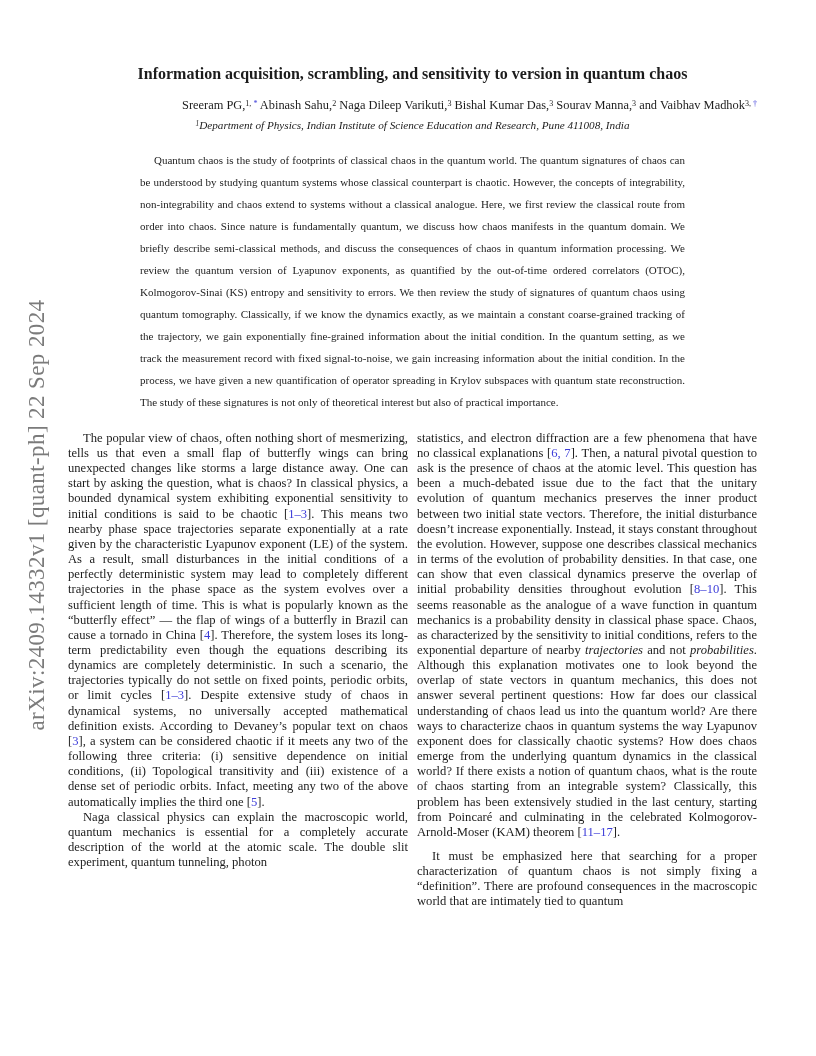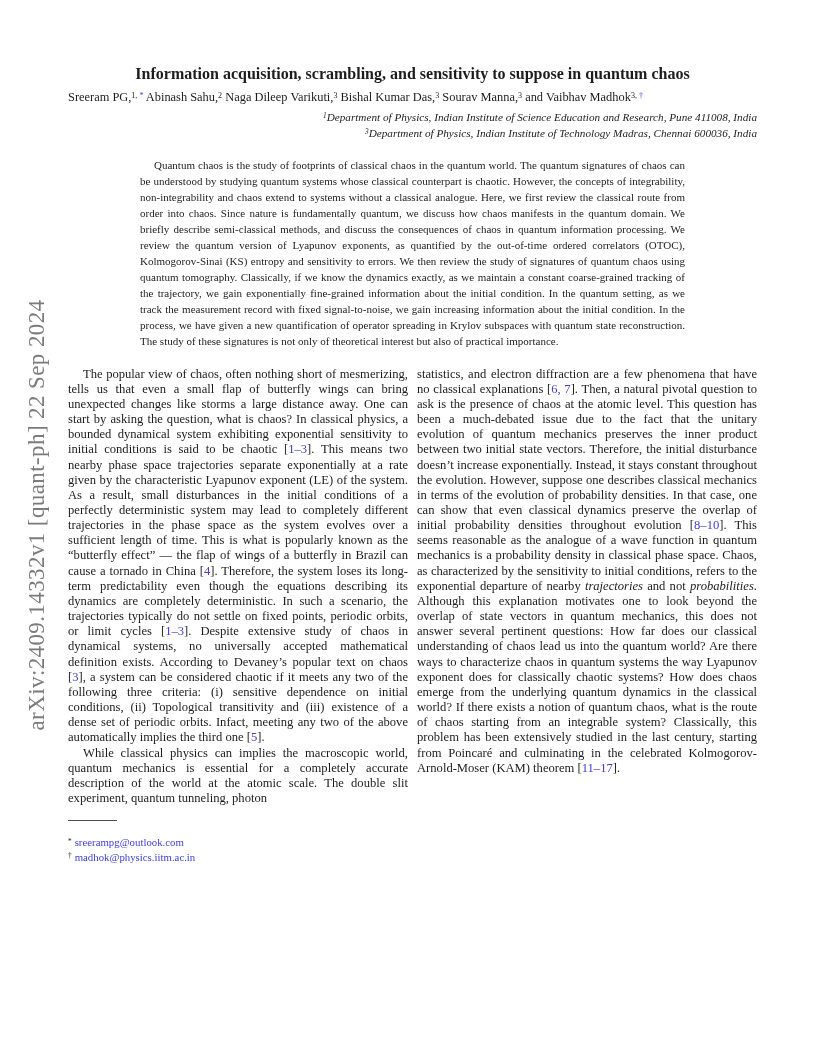--- a/index.html
+++ b/index.html
@@ -22,43 +22,43 @@
   }
   .content { padding: 64px 59px 0 68px; }
   .title {
     text-align: center;
     font-weight: bold;
     font-size: 16px;
     line-height: 20px;
     margin: 0;
   }
   .authors {
-    text-align: left;
+    text-align: right;
     font-size: 12.4px;
-    margin-top: 6px;
+    margin-top: 14px;
     line-height: 15px;
   }
   .affils {
-    text-align: right;
+    text-align: center;
     font-style: italic;
     font-size: 11.2px;
     line-height: 13.8px;
     margin-top: 5px;
   }
   .affil-sup {
     font-style: italic;
     font-size: 0.65em;
     position: relative; top: -0.35em;
   }
   .abstract {
     width: 545px;
     margin: 14px auto 0 auto;
     text-align: justify;
     font-size: 11px;
-    line-height: 16px;
+    line-height: 22px;
     text-indent: 14px;
   }
   .cols { display: flex; gap: 9px; margin-top: 18px; }
   .col {
     flex: 1;
     text-align: justify;
     font-size: 12.6px;
     line-height: 15.15px;
   }
   .col p { margin: 0; }
@@ -87,39 +87,34 @@
   }
   .footnote-email { color: #3c3cd9; }
 </style>
 </head>
 <body>
 
 <div class="watermark">arXiv:2409.14332v1  [quant-ph]  22 Sep 2024</div>
 
 <div class="content">
 
-  <h1 class="title">Information acquisition, scrambling, and sensitivity to suppose in quantum chaos</h1>
+  <h1 class="title">Information acquisition, scrambling, and sensitivity to version in quantum chaos</h1>
 
   <div class="authors"><span>Sreeram PG,</span><span class="sup">1, </span><span class="sup link">*</span><span> Abinash Sahu,</span><span class="sup">2</span><span> Naga Dileep Varikuti,</span><span class="sup">3</span><span> Bishal Kumar Das,</span><span class="sup">3</span><span> Sourav Manna,</span><span class="sup">3</span><span> and Vaibhav Madhok</span><span class="sup">3, </span><span class="sup link">†</span></div>
 
   <div class="affils">
     <div><span class="affil-sup">1</span><span>Department of Physics, Indian Institute of Science Education and Research, Pune 411008, India</span></div>
-    <div><span class="affil-sup">3</span><span>Department of Physics, Indian Institute of Technology Madras, Chennai 600036, India</span></div>
   </div>
 
   <div class="abstract">Quantum chaos is the study of footprints of classical chaos in the quantum world. The quantum signatures of chaos can be understood by studying quantum systems whose classical counterpart is chaotic. However, the concepts of integrability, non-integrability and chaos extend to systems without a classical analogue. Here, we first review the classical route from order into chaos. Since nature is fundamentally quantum, we discuss how chaos manifests in the quantum domain. We briefly describe semi-classical methods, and discuss the consequences of chaos in quantum information processing. We review the quantum version of Lyapunov exponents, as quantified by the out-of-time ordered correlators (OTOC), Kolmogorov-Sinai (KS) entropy and sensitivity to errors. We then review the study of signatures of quantum chaos using quantum tomography. Classically, if we know the dynamics exactly, as we maintain a constant coarse-grained tracking of the trajectory, we gain exponentially fine-grained information about the initial condition. In the quantum setting, as we track the measurement record with fixed signal-to-noise, we gain increasing information about the initial condition. In the process, we have given a new quantification of operator spreading in Krylov subspaces with quantum state reconstruction. The study of these signatures is not only of theoretical interest but also of practical importance.</div>
 
   <div class="cols">
     <div class="col">
       <p class="indent"><span>The popular view of chaos, often nothing short of mesmerizing, tells us that even a small flap of butterfly wings can bring unexpected changes like storms a large distance away. One can start by asking the question, what is chaos? In classical physics, a bounded dynamical system exhibiting exponential sensitivity to initial conditions is said to be chaotic [</span><span class="link">1–3</span><span>]. This means two nearby phase space trajectories separate exponentially at a rate given by the characteristic Lyapunov exponent (LE) of the system. As a result, small disturbances in the initial conditions of a perfectly deterministic system may lead to completely different trajectories in the phase space as the system evolves over a sufficient length of time. This is what is popularly known as the “butterfly effect” — the flap of wings of a butterfly in Brazil can cause a tornado in China [</span><span class="link">4</span><span>]. Therefore, the system loses its long-term predictability even though the equations describing its dynamics are completely deterministic. In such a scenario, the trajectories typically do not settle on fixed points, periodic orbits, or limit cycles [</span><span class="link">1–3</span><span>]. Despite extensive study of chaos in dynamical systems, no universally accepted mathematical definition exists. According to Devaney’s popular text on chaos [</span><span class="link">3</span><span>], a system can be considered chaotic if it meets any two of the following three criteria: (i) sensitive dependence on initial conditions, (ii) Topological transitivity and (iii) existence of a dense set of periodic orbits. Infact, meeting any two of the above automatically implies the third one [</span><span class="link">5</span><span>].</span></p>
-      <p class="indent"><span>While classical physics can implies the macroscopic world, quantum mechanics is essential for a completely accurate description of the world at the atomic scale. The double slit experiment, quantum tunneling, photon</span></p>
-      <div class="footnote-block">
-        <div class="footnote-rule"></div>
-        <div class="footnote"><span class="footnote-marker">*</span><span class="footnote-email">sreerampg@outlook.com</span></div>
-        <div class="footnote"><span class="footnote-marker">†</span><span class="footnote-email">madhok@physics.iitm.ac.in</span></div>
-      </div>
+      <p class="indent"><span>Naga classical physics can explain the macroscopic world, quantum mechanics is essential for a completely accurate description of the world at the atomic scale. The double slit experiment, quantum tunneling, photon</span></p>
     </div>
     <div class="col">
       <p><span>statistics, and electron diffraction are a few phenomena that have no classical explanations [</span><span class="link">6, 7</span><span>]. Then, a natural pivotal question to ask is the presence of chaos at the atomic level. This question has been a much-debated issue due to the fact that the unitary evolution of quantum mechanics preserves the inner product between two initial state vectors. Therefore, the initial disturbance doesn’t increase exponentially. Instead, it stays constant throughout the evolution. However, suppose one describes classical mechanics in terms of the evolution of probability densities. In that case, one can show that even classical dynamics preserve the overlap of initial probability densities throughout evolution [</span><span class="link">8–10</span><span>]. This seems reasonable as the analogue of a wave function in quantum mechanics is a probability density in classical phase space. Chaos, as characterized by the sensitivity to initial conditions, refers to the exponential departure of nearby </span><span class="it">trajectories</span><span> and not </span><span class="it">probabilities</span><span>. Although this explanation motivates one to look beyond the overlap of state vectors in quantum mechanics, this does not answer several pertinent questions: How far does our classical understanding of chaos lead us into the quantum world? Are there ways to characterize chaos in quantum systems the way Lyapunov exponent does for classically chaotic systems? How does chaos emerge from the underlying quantum dynamics in the classical world? If there exists a notion of quantum chaos, what is the route of chaos starting from an integrable system? Classically, this problem has been extensively studied in the last century, starting from Poincaré and culminating in the celebrated Kolmogorov-Arnold-Moser (KAM) theorem [</span><span class="link">11–17</span><span>].</span></p>
+      <p class="indent gap-before"><span>It must be emphasized here that searching for a proper characterization of quantum chaos is not simply fixing a “definition”. There are profound consequences in the macroscopic world that are intimately tied to quantum</span></p>
     </div>
   </div>
 
 </div>
 
 </body></html>

